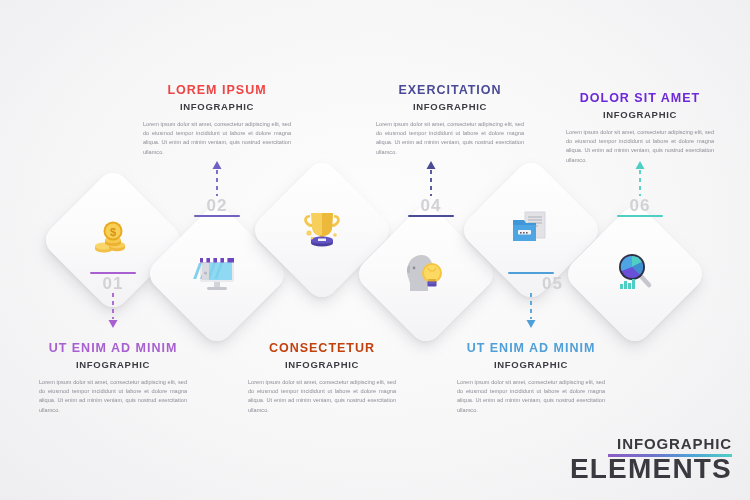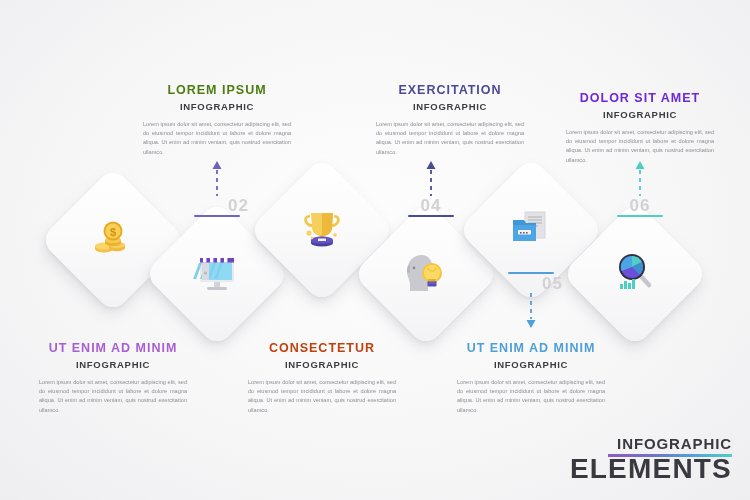--- a/index.html
+++ b/index.html
@@ -208,22 +208,30 @@
         <g fill="#4fcfc4">
           <rect x="9" y="33" width="3" height="5"></rect>
           <rect x="13" y="30" width="3" height="8"></rect>
           <rect x="17" y="32" width="3" height="6"></rect>
           <rect x="21" y="28" width="3" height="10"></rect>
         </g>
       </svg>
     </span>
   </div>
 
-
-  <div class="conn" style="left:185px; top:160px;text-align:right;">
+  <div class="conn" style="left:81px; top:272px;">
+    <div class="rule" style="background:#a85fd0;"></div>
+    <div class="num">01</div>
+    <svg class="arrowsvg" width="14" height="36" viewBox="0 0 14 36">
+      <line x1="7" y1="0" x2="7" y2="26" stroke="#a85fd0" stroke-width="1.8" stroke-dasharray="4 4"></line>
+      <path d="M7 35 L2.5 27 L11.5 27 Z" fill="#a85fd0"></path>
+    </svg>
+  </div>
+
+  <div class="conn" style="left:185px; top:160px;">
     <svg class="arrowsvg" width="14" height="36" viewBox="0 0 14 36">
       <path d="M7 1 L2.5 9 L11.5 9 Z" fill="#6f62c0"></path>
       <line x1="7" y1="10" x2="7" y2="36" stroke="#6f62c0" stroke-width="1.8" stroke-dasharray="4 4"></line>
     </svg>
     <div class="num">02</div>
     <div class="rule" style="background:#6f62c0;"></div>
   </div>
 
 
   <div class="conn" style="left:399px; top:160px;">
@@ -253,21 +261,21 @@
     <div class="rule" style="background:#4fcfc4;"></div>
   </div>
 
   <div class="block" style="left:25px; top:341px;">
     <div class="title" style="color:#a85fd0;">UT ENIM AD MINIM</div>
     <div class="sub">INFOGRAPHIC</div>
     <div class="body">Lorem ipsum dolor sit amet, consectetur adipiscing elit, sed do eiusmod tempor incididunt ut labore et dolore magna aliqua. Ut enim ad minim veniam, quis nostrud exercitation ullamco.</div>
   </div>
 
   <div class="block" style="left:129px; top:83px;">
-    <div class="title" style="color:#4d7c0f;">LOREM IPSUM</div>
+    <div class="title" style="color:#ef4444;">LOREM IPSUM</div>
     <div class="sub">INFOGRAPHIC</div>
     <div class="body">Lorem ipsum dolor sit amet, consectetur adipiscing elit, sed do eiusmod tempor incididunt ut labore et dolore magna aliqua. Ut enim ad minim veniam, quis nostrud exercitation ullamco.</div>
   </div>
 
   <div class="block" style="left:234px; top:341px;">
     <div class="title" style="color:#c2410c;">CONSECTETUR</div>
     <div class="sub">INFOGRAPHIC</div>
     <div class="body">Lorem ipsum dolor sit amet, consectetur adipiscing elit, sed do eiusmod tempor incididunt ut labore et dolore magna aliqua. Ut enim ad minim veniam, quis nostrud exercitation ullamco.</div>
   </div>
 

